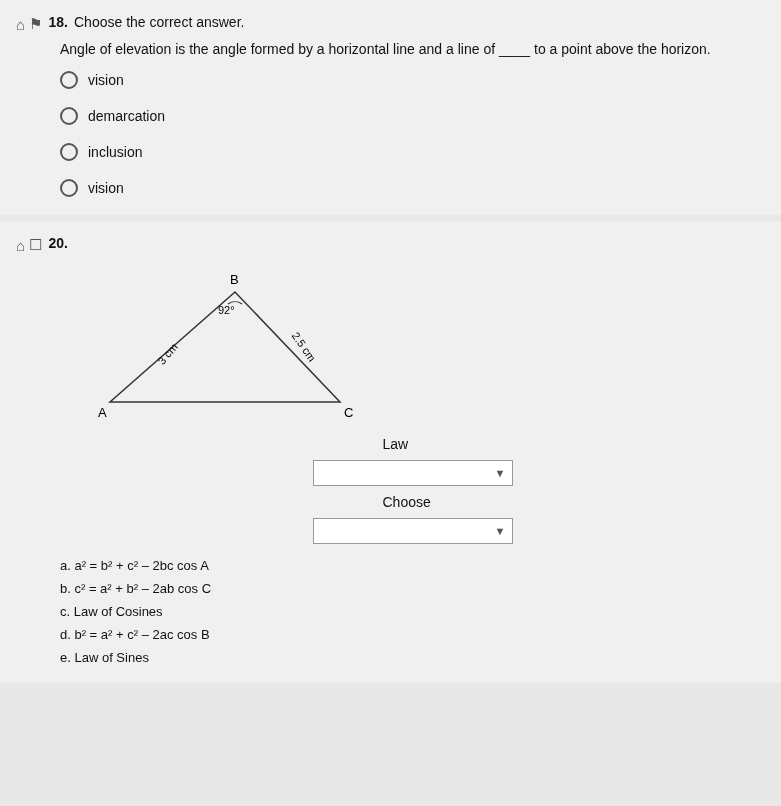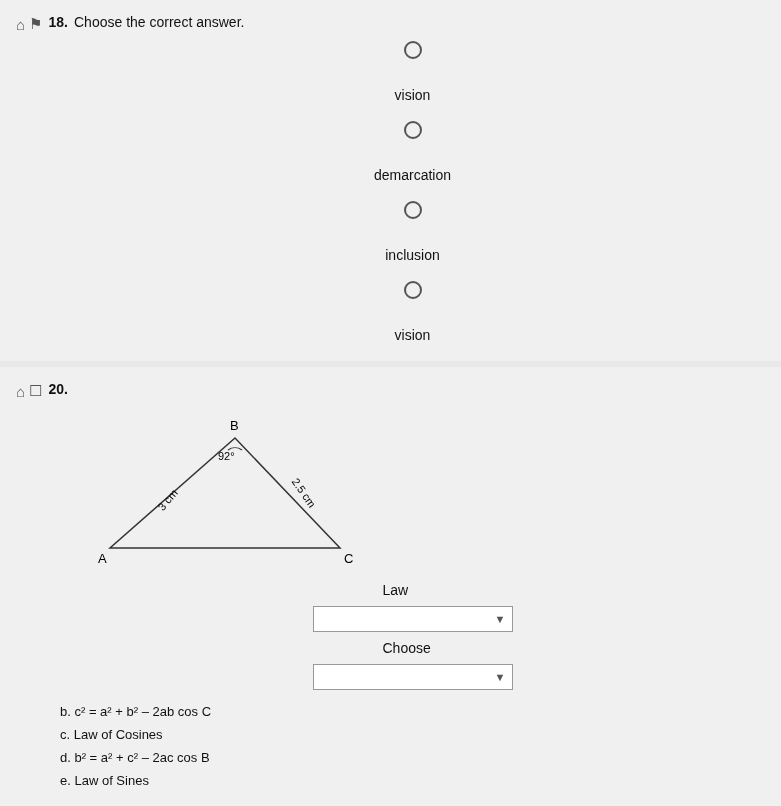--- a/index.html
+++ b/index.html
@@ -48,22 +48,21 @@
     }
     .options {
       margin-left: 44px;
       display: flex;
       flex-direction: column;
       gap: 18px;
     }
     .option-row {
       display: flex;
       align-items: center;
-      gap: 28px;
-      flex-direction: column;
+      gap: 10px;
     }
     .option-circle {
       width: 18px;
       height: 18px;
       border-radius: 50%;
       border: 2px solid #555;
       flex-shrink: 0;
       background: transparent;
     }
     .option-label {
@@ -127,20 +126,25 @@
 
 <div class="section">
   <div class="question-header">
     <div class="q-icons">
       <span class="icon-bookmark">⌂</span>
       <span class="icon-flag">⚑</span>
     </div>
     <span class="q-num">18.</span>
     <span class="q-text">Choose the correct answer.</span>
   </div>
+  <div class="prompt">
+    <span>Angle of elevation is the angle formed by a horizontal line and a line of</span>
+    <span>____</span>
+    <span>to a point above the horizon.</span>
+  </div>
   <div class="options">
     <div class="option-row">
       <div class="option-circle"></div>
       <span class="option-label">vision</span>
     </div>
     <div class="option-row">
       <div class="option-circle"></div>
       <span class="option-label">demarcation</span>
     </div>
     <div class="option-row">
@@ -190,20 +194,23 @@
 
   <div class="dropdown-row">
     <span class="dropdown-label">Choose</span>
     <div class="dropdown-box">
       <span class="dropdown-arrow">▼</span>
     </div>
   </div>
 
   <div class="answer-choices">
     <div class="answer-item">
+      <span>a. a² = b² + c² – 2bc cos A</span>
+    </div>
+    <div class="answer-item">
       <span>b. c² = a² + b² – 2ab cos C</span>
     </div>
     <div class="answer-item">
       <span>c. Law of Cosines</span>
     </div>
     <div class="answer-item">
       <span>d. b² = a² + c² – 2ac cos B</span>
     </div>
     <div class="answer-item">
       <span>e. Law of Sines</span>

